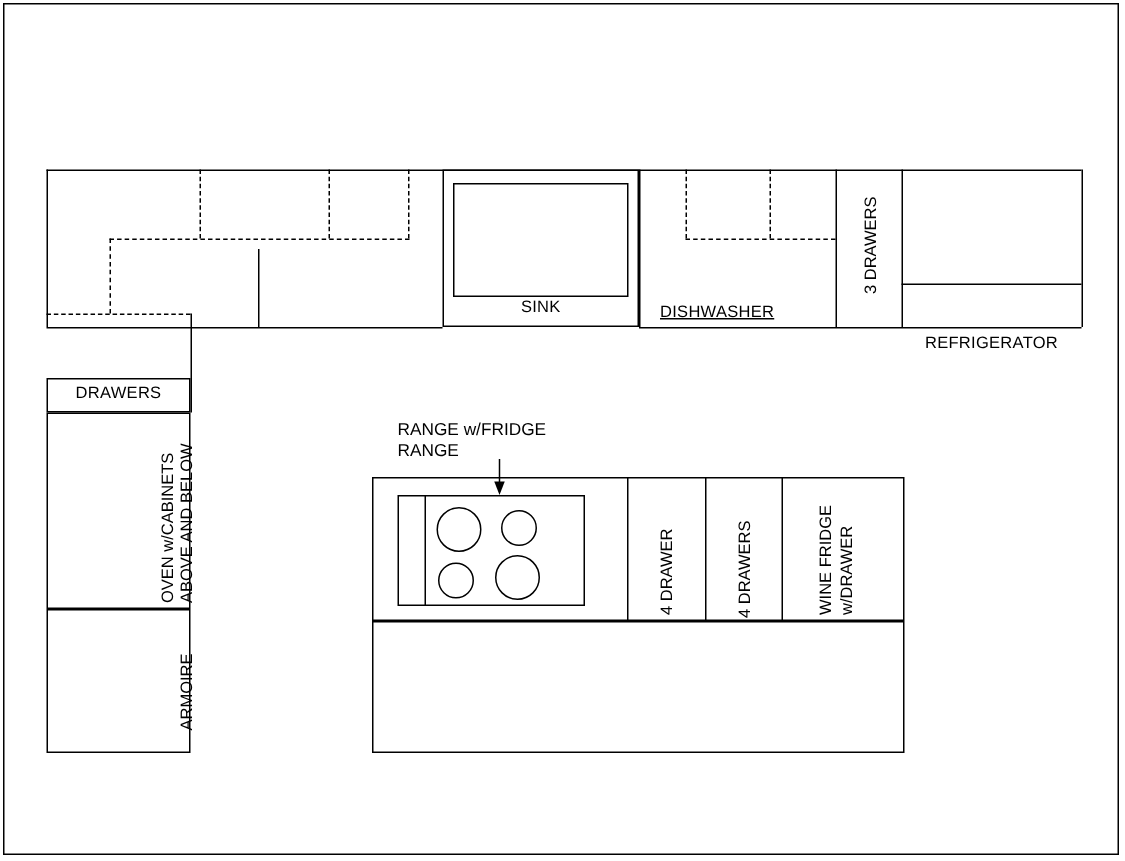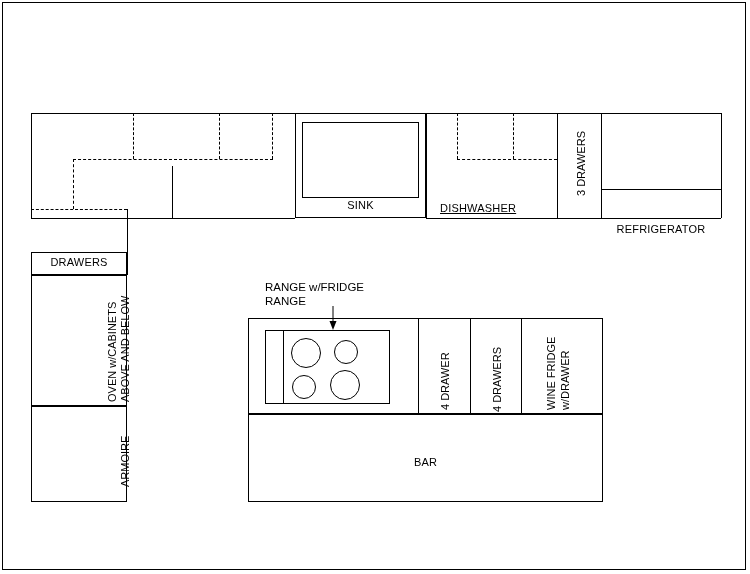--- a/index.html
+++ b/index.html
@@ -162,15 +162,14 @@
 
   <div class="vline" style="left:418px; top:318px; height:96px;"></div>
   <div class="vline" style="left:470px; top:318px; height:96px;"></div>
   <div class="vline" style="left:521px; top:318px; height:96px;"></div>
   <div class="vlabel" style="left:439px; top:410px;">4 DRAWER</div>
   <div class="vlabel" style="left:491px; top:412px;">4 DRAWERS</div>
   <div class="vlabel" style="left:545px; top:410px;">WINE FRIDGE</div>
   <div class="vlabel" style="left:559px; top:410px;">w/DRAWER</div>
 
   <div class="solid" style="left:248px; top:414px; width:355px; height:88px;"></div>
-  <div class="label center" style="left:248px; top:456px; width:355px;">BAR</div>
 
 </div>
 
 </body></html>

